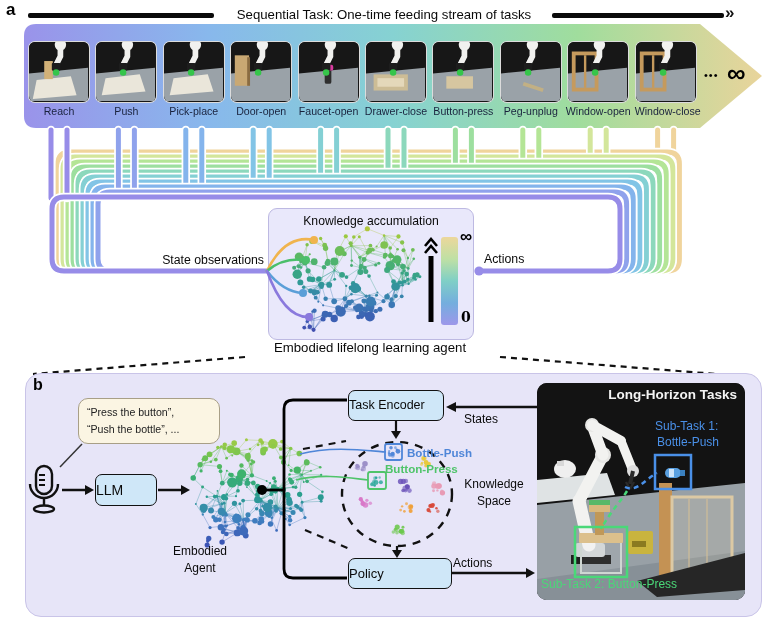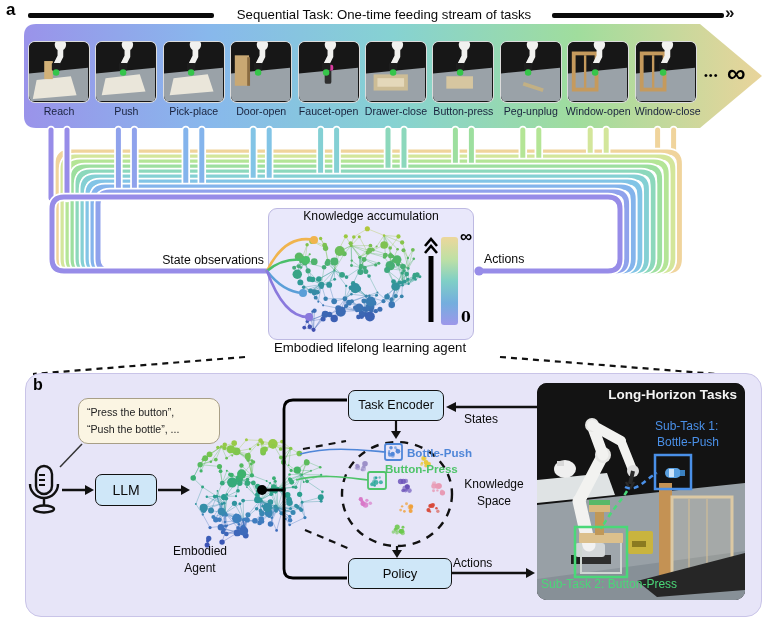--- a/index.html
+++ b/index.html
@@ -7,25 +7,25 @@
        font-family:"Liberation Sans",sans-serif;color:#111;overflow:hidden;}
   .abs{position:absolute;}
   svg.layer{position:absolute;left:0;top:0;pointer-events:none;}
   .panel-label{font-weight:bold;font-size:17px;color:#000;}
   .seq-title{font-size:13.2px;color:#0a0a0a;}
   .rule{background:#0a0a0a;height:4.5px;border-radius:2px;}
   .arrow-end{font-size:17px;font-weight:bold;letter-spacing:-2px;}
   .task-label{font-size:10.6px;color:#19223d;text-align:center;white-space:nowrap;}
   .thumb{border:1.5px solid rgba(255,255,255,.85);border-radius:7px;overflow:hidden;box-sizing:border-box;background:#171717;}
   .kbox{background:#e9e8fb;border:1px solid #bdb9e2;border-radius:9px;}
-  .kbox-title{font-size:12.2px;text-align:center;color:#0a0a0a;}
+  .kbox-title{font-size:12.2px;text-align:center;margin-top:5px;color:#0a0a0a;}
   .io-label{font-size:12.3px;color:#0a0a0a;white-space:nowrap;}
   .caption{font-size:13.2px;text-align:center;color:#0a0a0a;white-space:nowrap;}
   .panelb{background:#e7e5f8;border:1.5px solid #c9c4e8;border-radius:16px;box-sizing:border-box;}
-  .bluebox{background:#cfe7f8;border:1.5px solid #111;border-radius:7px;text-align:center;
+  .bluebox{background:#cfe7f8;border:1.5px solid #111;border-radius:7px;text-align:left;
            font-size:13px;color:#0a0a0a;box-sizing:border-box;}
   .bubble{background:#fbf5e3;border:1px solid #a89f87;border-radius:10px;box-sizing:border-box;
           font-size:10.6px;color:#222;padding:5px 8px;line-height:17px;white-space:nowrap;}
   .small-label{font-size:12px;color:#0a0a0a;white-space:nowrap;}
   .cluster-label{font-size:11.6px;font-weight:bold;white-space:nowrap;}
   .photo{background:#131313;border-radius:10px;overflow:hidden;}
   .photo-title{font-size:13.5px;font-weight:600;color:#f4f4f4;white-space:nowrap;}
   .subtask{font-size:12px;font-weight:normal;white-space:nowrap;}
   .colorbar{border-radius:3px;}
   .inf{font-size:17px;font-weight:bold;color:#000;}

